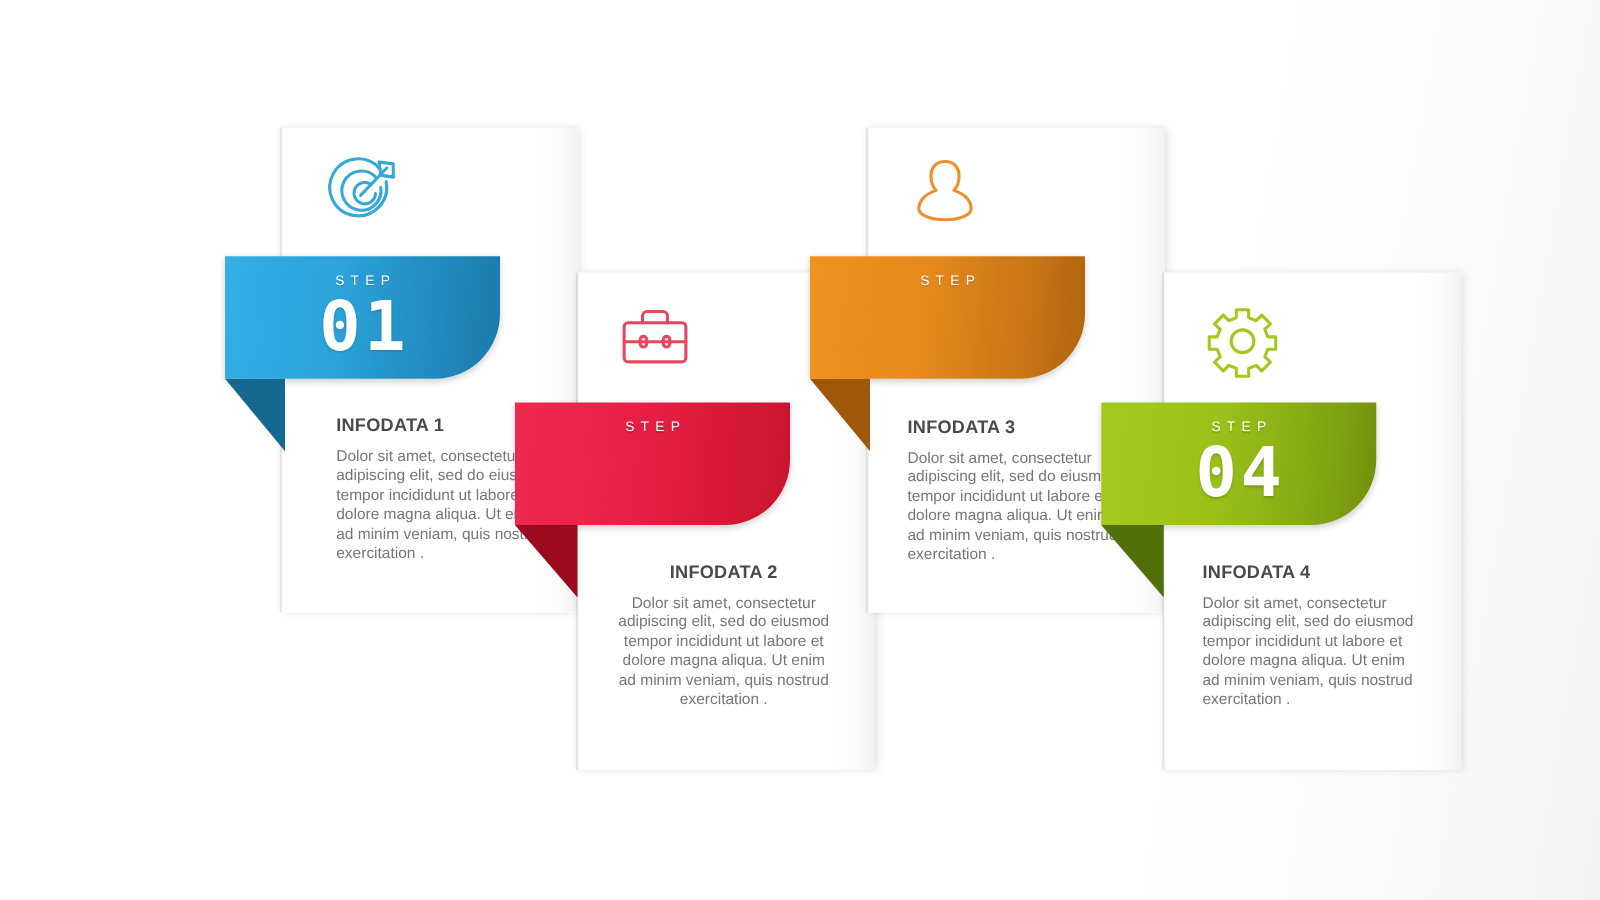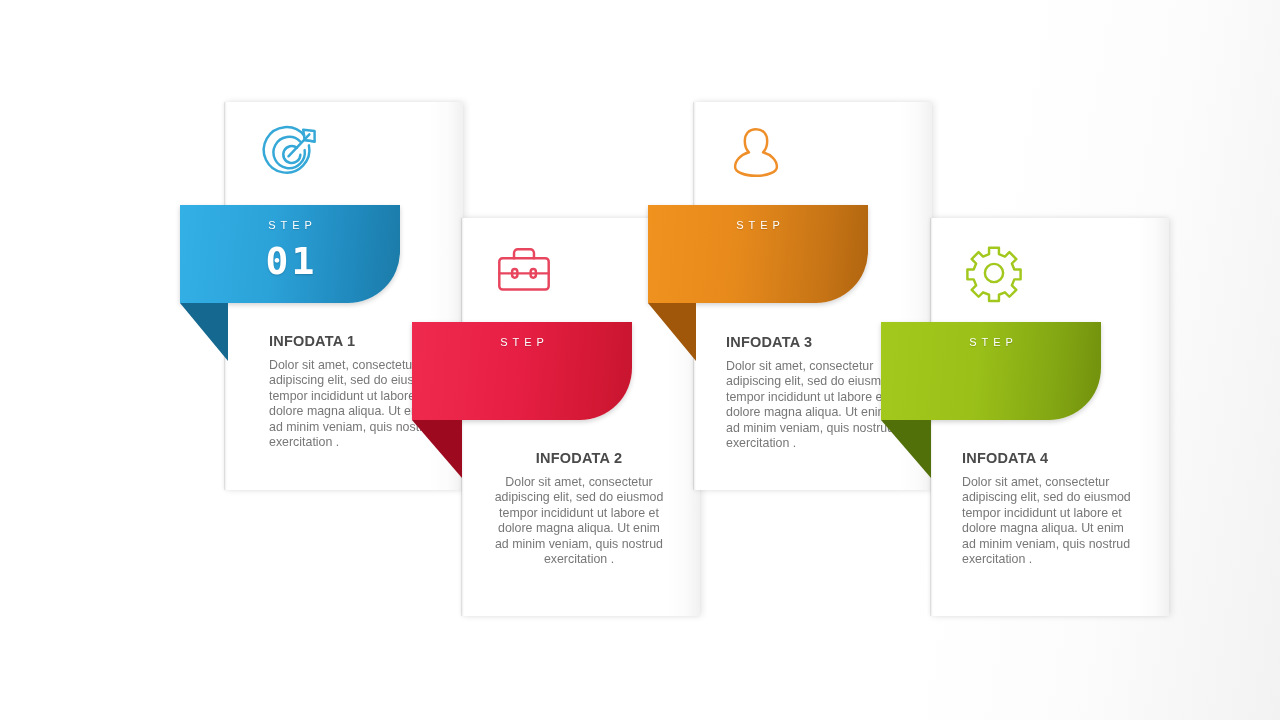--- a/index.html
+++ b/index.html
@@ -85,21 +85,21 @@
     font-weight: 400;
     text-shadow: 0 1px 1px rgba(0,0,0,0.18);
   }
   .step-num {
     position: absolute;
     left: 0;
     top: 27px;
     width: 100%;
     text-align: center;
     color: #ffffff;
-    font-size: 38px;
+    font-size: 55px;
     line-height: 58px;
     font-weight: 700;
     letter-spacing: 3px;
     text-indent: 3px;
     font-family: "DejaVu Sans Mono", monospace;
     text-shadow: 0 1px 2px rgba(0,0,0,0.18);
   }
 
   
   .info-block {
@@ -222,20 +222,21 @@
                l-6.3 2.6 v6.6 h-10.4 v-6.6 l-6.3 -2.6 l-4.7 4.7 l-7.3 -7.3
                l4.7 -4.7 l-2.6 -6.3 h-6.6 v-10.4 h6.6 l2.6 -6.3 l-4.7 -4.7
                l7.3 -7.3 l4.7 4.7 l6.3 -2.6 Z"></path>
       <circle cx="40" cy="40" r="9.6"></circle>
     </svg>
   </div>
 
   <div class="ribbon" style="left:881px; top:322px; width:220px;
               background:linear-gradient(95deg,#a3c91d 0%,#9bc119 42%,#83a713 78%,#72900d 100%);">
     <div class="step-label">STEP</div>
+    <div class="step-num">04</div>
   </div>
   <div class="ribbon-tail" style="left:881px; top:420px;
               border-left:50px solid transparent;
               border-top:58px solid #52700a;"></div>
 
   <div class="info-block" style="left:962px; top:450px;">
     <p class="info-title">INFODATA 4</p>
     <p class="info-body">Dolor sit amet, consectetur adipiscing elit, sed do eiusmod tempor incididunt ut labore et dolore magna aliqua. Ut enim ad minim veniam, quis nostrud exercitation .</p>
   </div>
 

